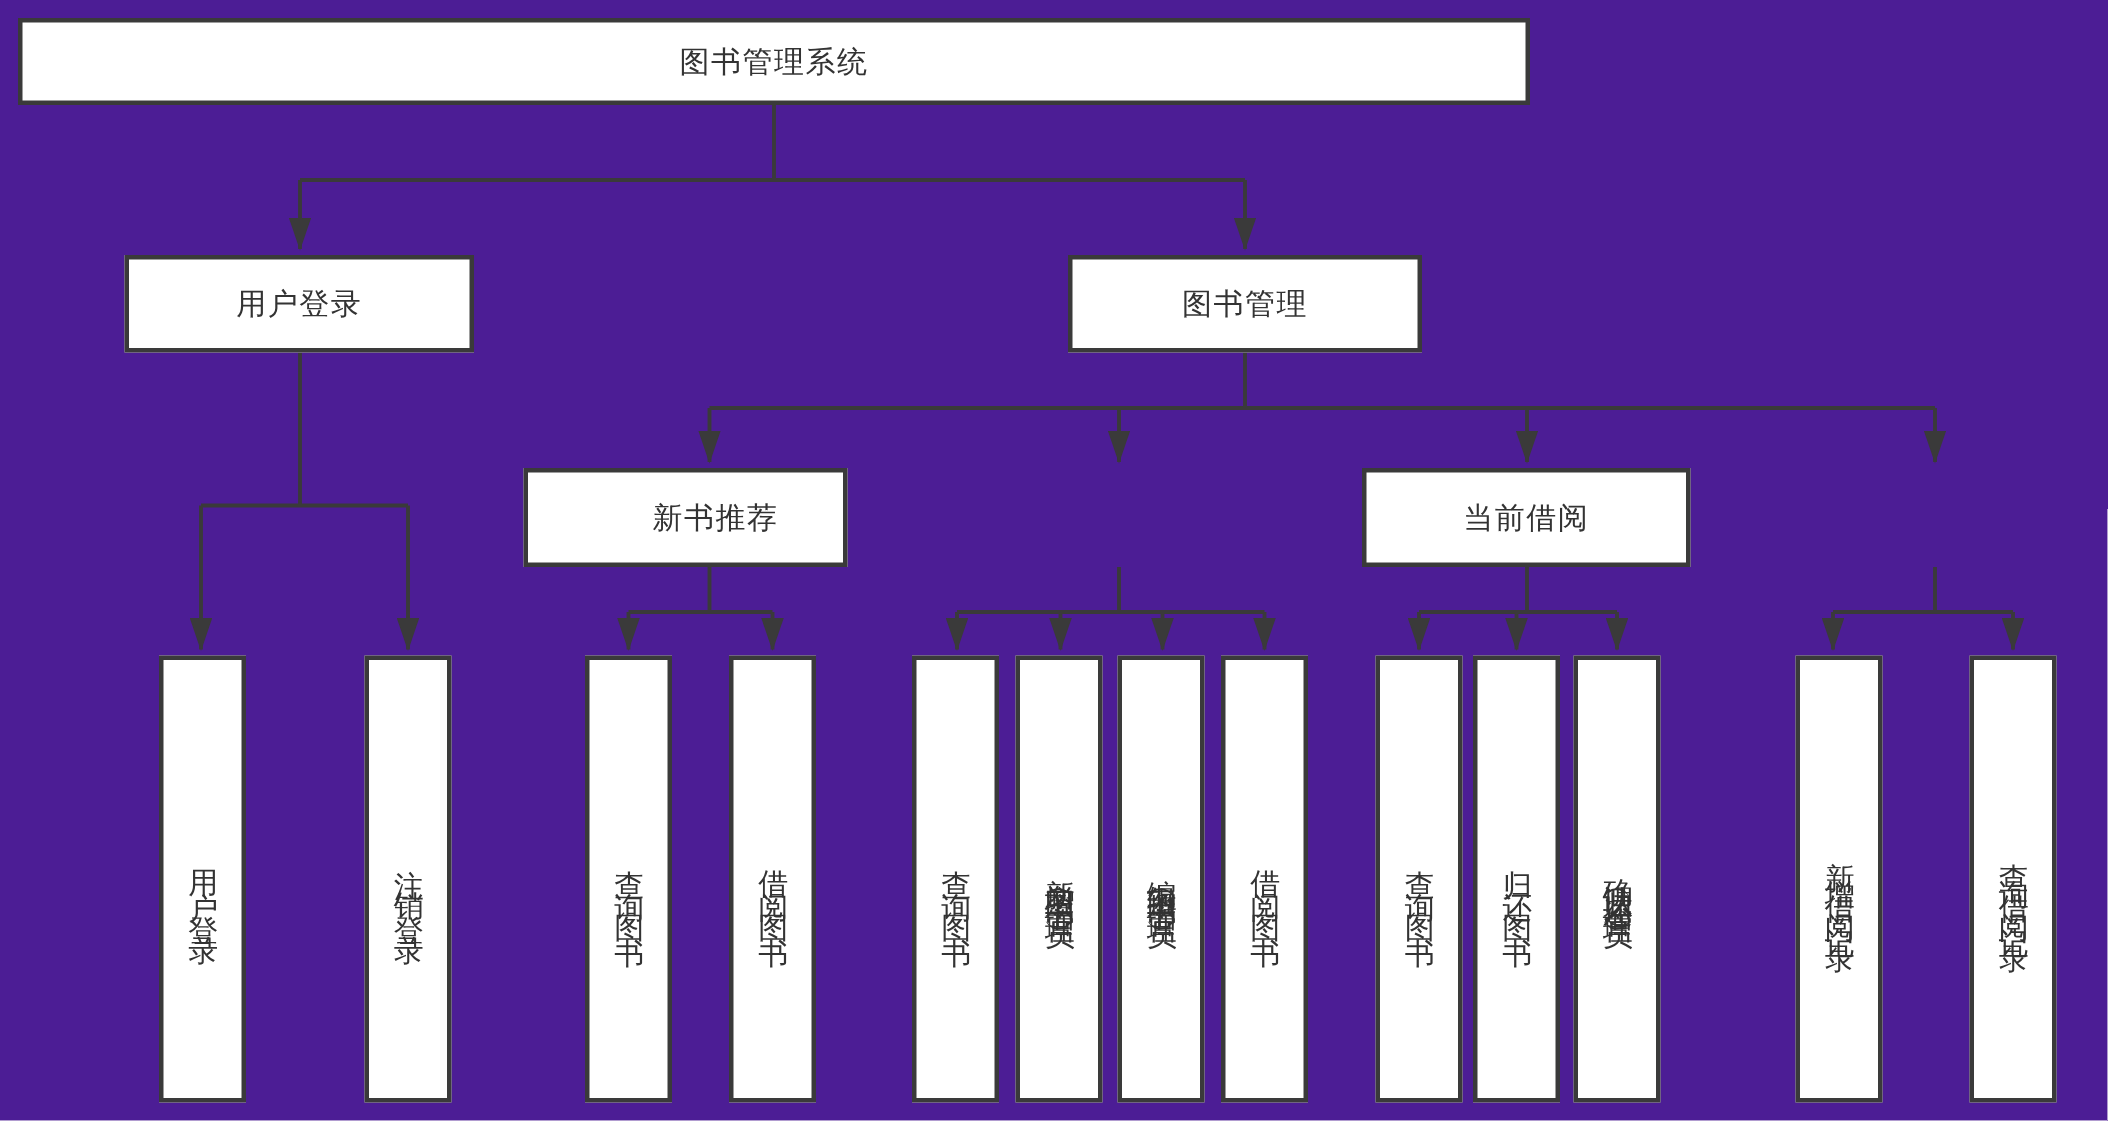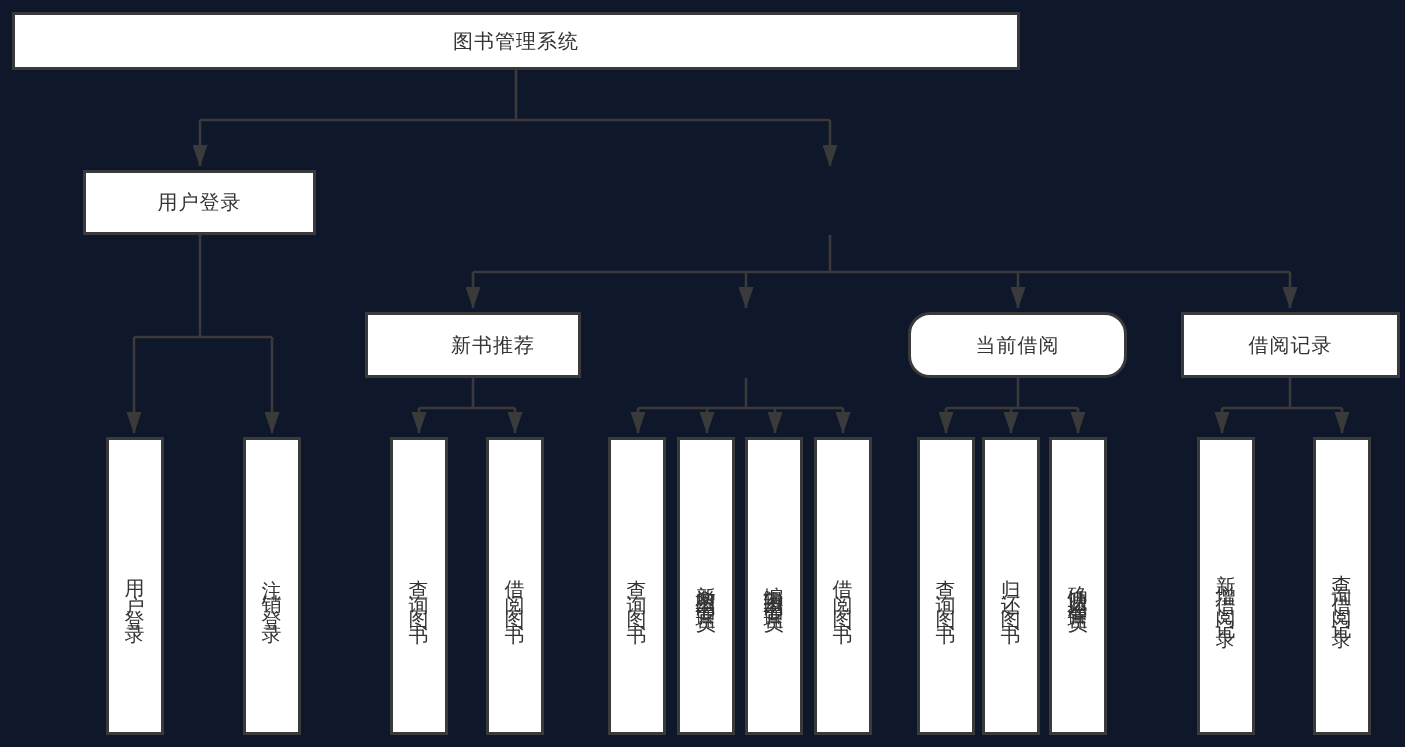--- a/index.html
+++ b/index.html
@@ -1,20 +1,20 @@
 <!DOCTYPE html>
 <html><head>
 <meta charset="utf-8">
 <style>
   html,body{margin:0;padding:0;background:#ffffff;}
   body{font-family:"Liberation Sans", sans-serif;}
   #canvas{
     position:relative;
     width:1405px;height:747px;
-    background:#0f172a;
+    background:#4c1d95;
     overflow:hidden;
   }
   #wires{position:absolute;left:0;top:0;z-index:1;}
   .node{
     position:absolute;
     box-sizing:border-box;
     background:#ffffff;
     border:3px solid #3a3a3a;
     display:flex;
     align-items:center;
@@ -35,23 +35,23 @@
     line-height:1;
     color:#333333;
   }
   .sp4{letter-spacing:15px;margin-bottom:-15px;}
   .sp6{letter-spacing:11px;margin-bottom:-11px;}
   .sp9{letter-spacing:4px;margin-bottom:-4px;}
   
   .n-root{left:12px;top:12px;width:1008px;height:58px;}
   .n-l2a{left:83px;top:170px;width:233px;height:65px;}
   .n-l2b{left:712px;top:170px;width:236px;height:65px;}
-  .n-l3a{left:365px;top:312px;width:216px;height:66px;padding-left:40px;}
+  .n-l3a{left:349px;top:312px;width:216px;height:66px;padding-left:40px;}
   .n-l3b{left:637px;top:312px;width:218px;height:66px;}
-  .n-l3c{left:908px;top:312px;width:219px;height:66px;border-radius:22px;}
+  .n-l3c{left:908px;top:312px;width:219px;height:66px;}
   .n-l3d{left:1181px;top:312px;width:219px;height:66px;}
   .p-ul0{left:106px;}
   .p-ul1{left:243px;}
   .p-nb0{left:390px;}
   .p-nb1{left:486px;}
   .p-bb0{left:608px;}
   .p-bb1{left:677px;}
   .p-bb2{left:745px;}
   .p-bb3{left:814px;}
   .p-cb0{left:917px;}
@@ -125,29 +125,29 @@
     </g>
   </svg>
 
   <div class="node n-root">
     <span class="hlabel">图书管理系统</span>
   </div>
 
   <div class="node n-l2a">
     <span class="hlabel">用户登录</span>
   </div>
+  <div class="node n-l2b">
+    <span class="hlabel">图书管理</span>
+  </div>
 
   <div class="node n-l3a">
     <span class="hlabel">新书推荐</span>
   </div>
   <div class="node n-l3c">
     <span class="hlabel">当前借阅</span>
-  </div>
-  <div class="node n-l3d">
-    <span class="hlabel">借阅记录</span>
   </div>
 
   <div class="node vbox p-ul0">
     <span class="vlabel sp4">用户登录</span>
   </div>
   <div class="node vbox p-ul1">
     <span class="vlabel sp4">注销登录</span>
   </div>
 
   <div class="node vbox p-nb0">

